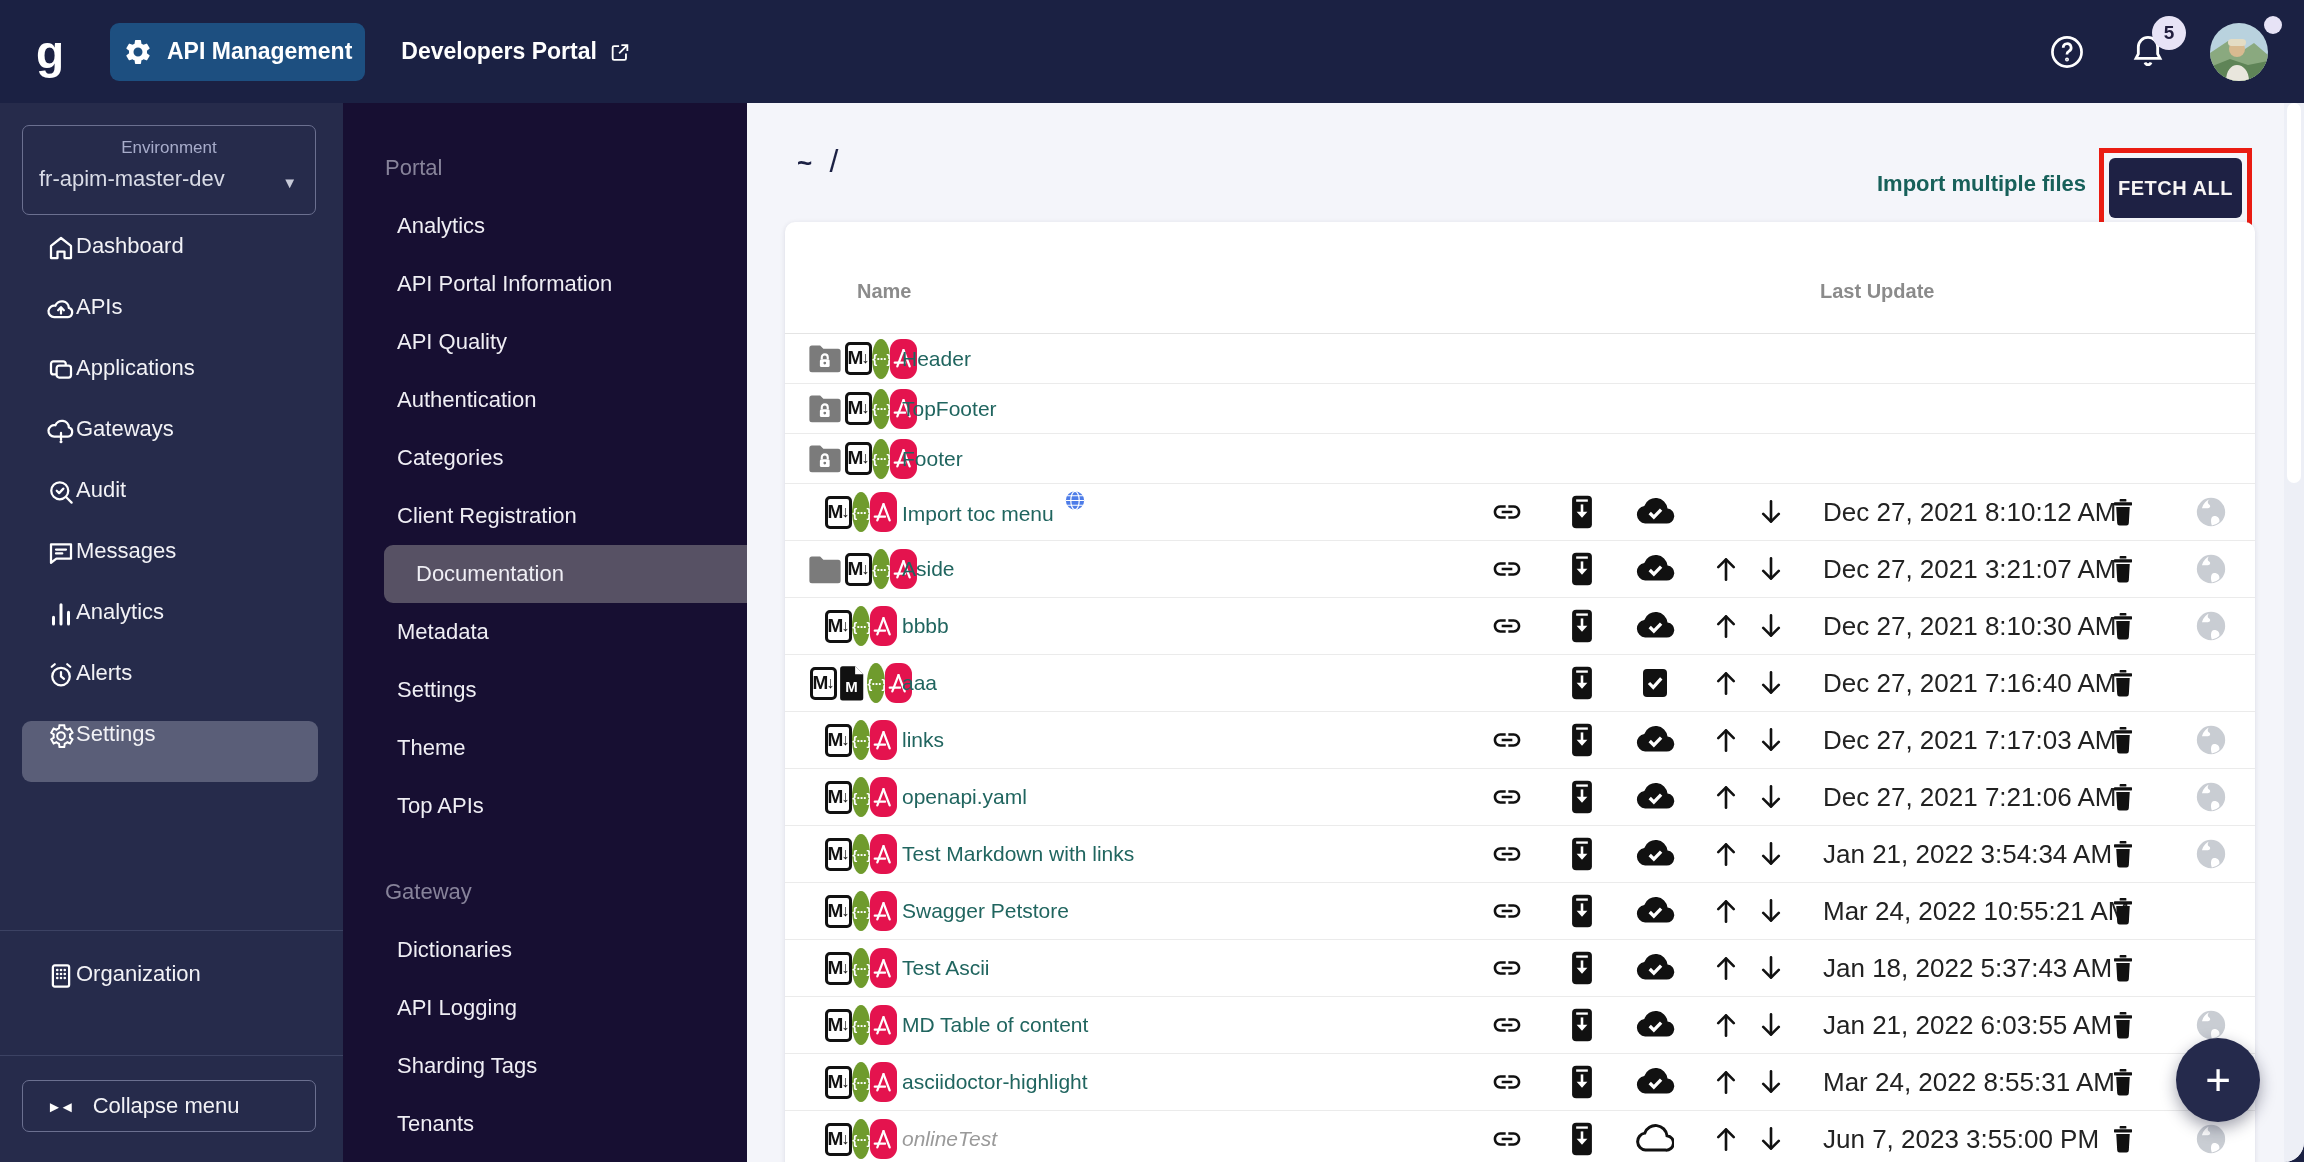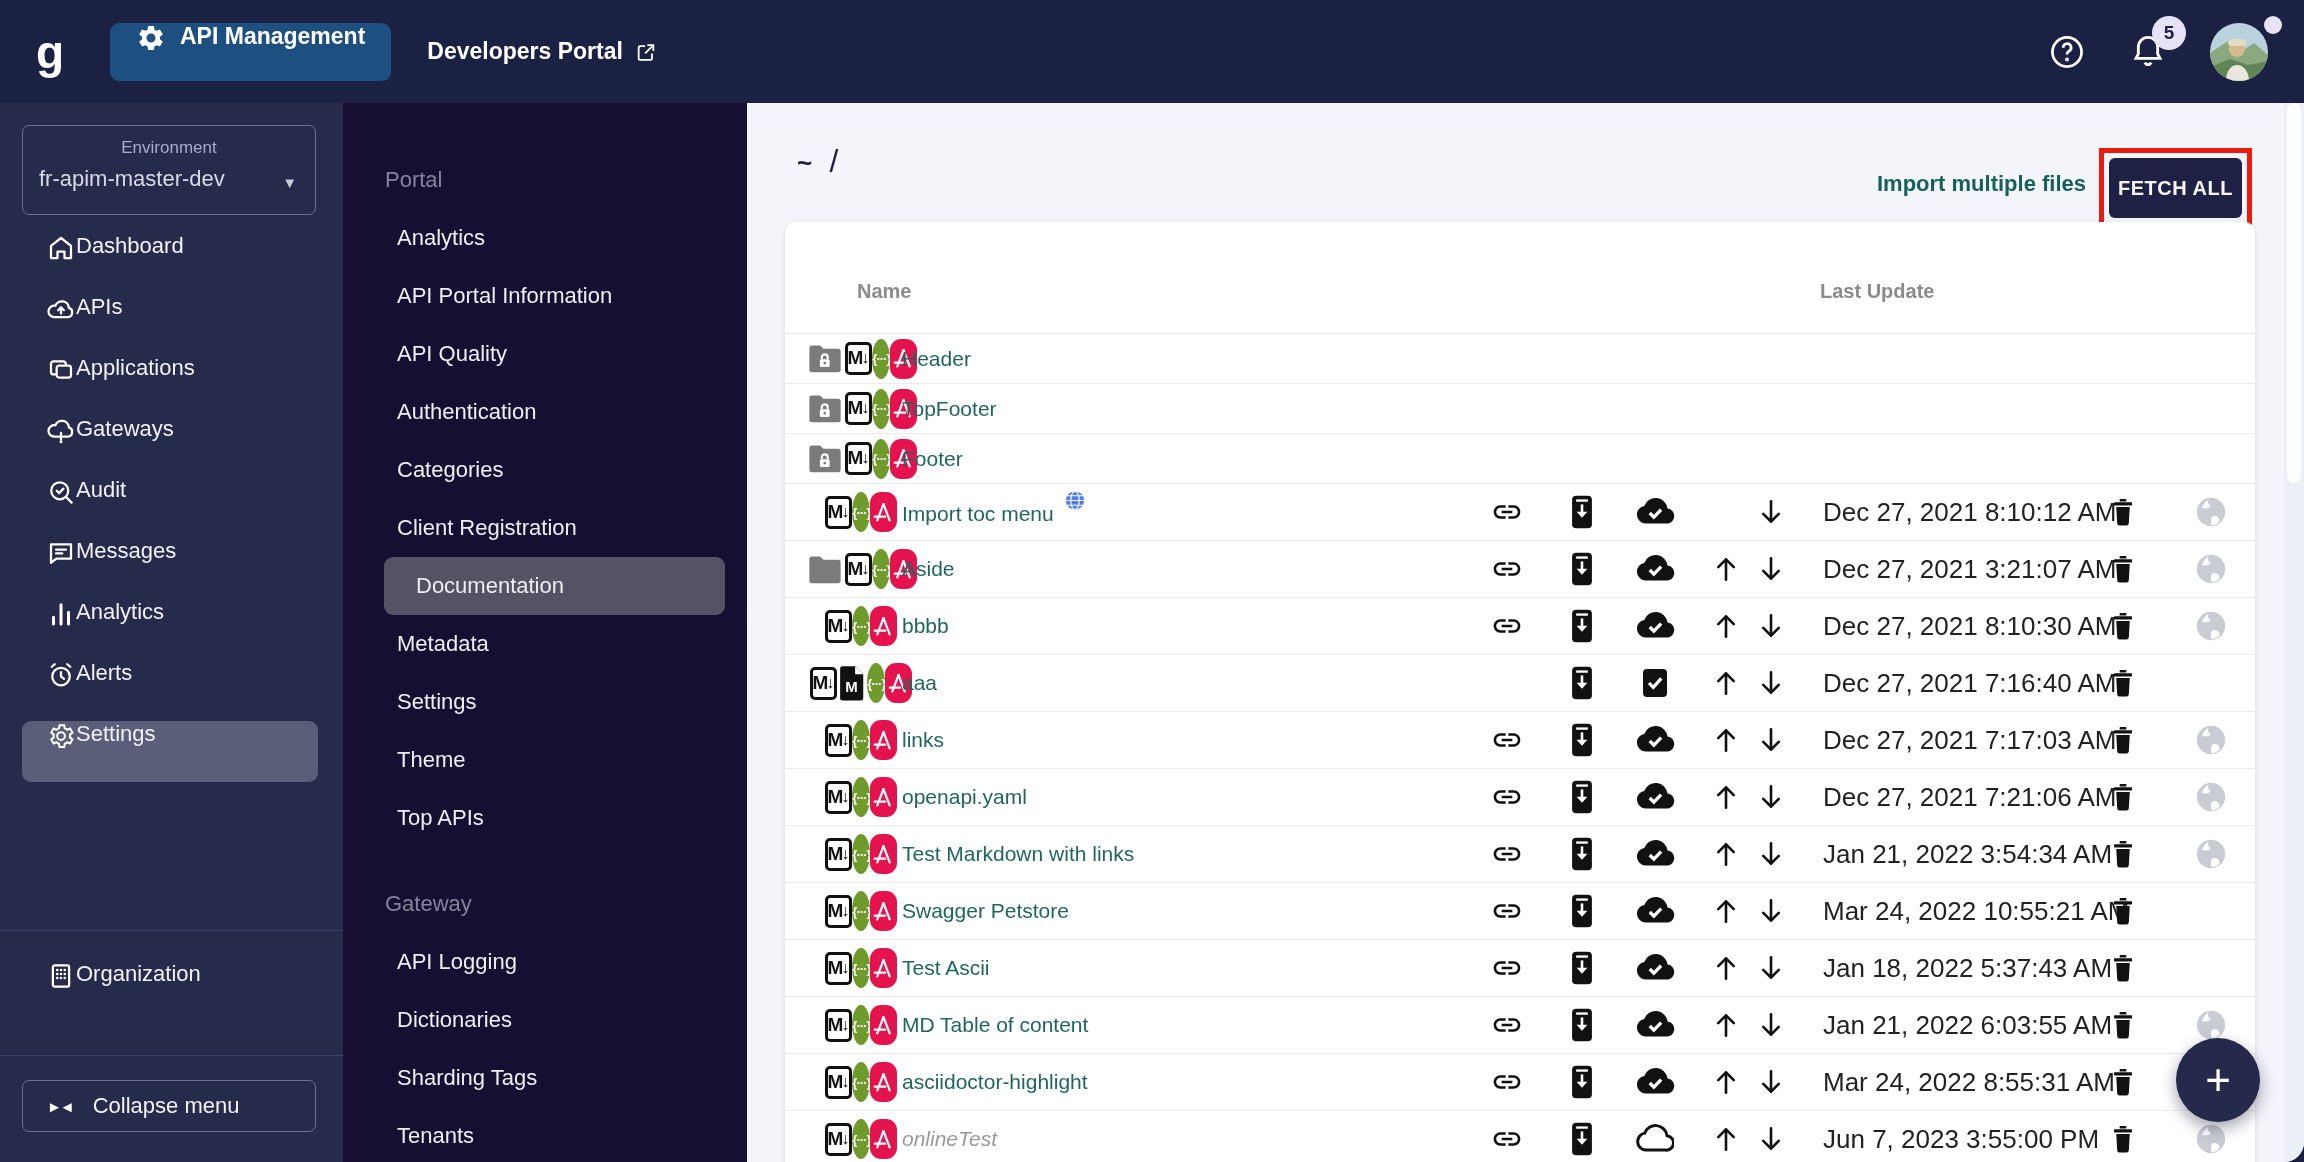--- a/index.html
+++ b/index.html
@@ -5,21 +5,21 @@
   html,body{margin:0;padding:0;}
   body{
     width:2304px;height:1162px;position:relative;overflow:hidden;
     background:#1b2143;
     font-family:"Liberation Sans","DejaVu Sans",sans-serif;
     -webkit-font-smoothing:antialiased;
   }
   
   .topbar{position:absolute;left:0;top:0;width:2304px;height:103px;background:#1b2143;display:flex;align-items:center;}
   .logo{width:72px;display:flex;justify-content:center;color:#fff;font-size:46px;font-weight:bold;line-height:1;margin-left:14px;}
-  .apim-btn{display:flex;gap:14px;background:#1d4f80;border-radius:9px;height:58px;padding:0 26px;margin-left:24px;color:#fff;font-size:23px;font-weight:bold;cursor:pointer;}
+  .apim-btn{display:flex;align-items:center;gap:14px;background:#1d4f80;border-radius:9px;height:58px;padding:0 13px;margin-left:24px;color:#fff;font-size:23px;font-weight:bold;cursor:pointer;}
   .portal-link{display:flex;align-items:center;gap:12px;color:#fff;font-size:23px;font-weight:bold;margin-left:36px;cursor:pointer;}
   .topbar-right{margin-left:auto;display:flex;align-items:center;gap:42px;margin-right:36px;}
   .icon-btn{position:relative;display:flex;align-items:center;cursor:pointer;}
   .badge{position:absolute;top:-16px;right:-18px;width:34px;height:34px;border-radius:50%;background:#e7e3f6;color:#211e3e;font-size:19px;font-weight:bold;display:flex;align-items:center;justify-content:center;}
   .avatar{position:relative;width:58px;height:58px;border-radius:50%;overflow:hidden;cursor:pointer;}
   .avatar-dot{position:absolute;top:16px;right:22px;width:18px;height:18px;border-radius:50%;background:#e7e3f6;}
   
   .sidebar{position:absolute;left:0;top:103px;width:343px;height:1059px;background:#262b4b;}
   .envbox{position:absolute;left:22px;top:22px;width:294px;height:90px;border:1px solid #6b7090;border-radius:7px;box-sizing:border-box;padding:12px 16px;cursor:pointer;}
   .env-label{color:#a7accA;font-size:17px;text-align:center;}
@@ -27,21 +27,21 @@
   .env-caret{position:absolute;right:18px;top:48px;color:#c7cad8;font-size:15px;}
   .nav-list{position:absolute;left:22px;top:130px;width:296px;}
   .nav-item{height:61px;display:flex;align-items:flex-start;padding-left:24px;color:#f2f2f6;font-size:22px;border-radius:9px;cursor:pointer;box-sizing:border-box;}
   .nav-item.selected{background:#5a5e78;}
   .nav-item .nico{width:30px;height:30px;display:flex;align-items:center;justify-content:center;}
   .side-divider{position:absolute;left:0;width:343px;height:1px;background:#3c4263;}
   .org-item{position:absolute;left:22px;top:858px;width:296px;}
   .collapse-btn{position:absolute;left:22px;top:977px;width:294px;height:52px;border:1px solid #6b7090;border-radius:7px;box-sizing:border-box;display:flex;align-items:center;gap:20px;padding-left:24px;color:#f2f2f6;font-size:22px;cursor:pointer;}
   .collapse-glyph{color:#fff;font-size:15px;letter-spacing:-2px;}
   
-  .subnav{position:absolute;left:343px;top:103px;width:404px;height:1059px;background:#170f32;box-sizing:border-box;padding-top:48px;}
+  .subnav{position:absolute;left:343px;top:103px;width:442px;height:1059px;background:#170f32;box-sizing:border-box;padding-top:36px;}
   .subnav-title{height:58px;display:flex;align-items:center;padding-left:42px;color:#87839a;font-size:22px;}
   .subnav-item{height:58px;display:flex;align-items:center;padding-left:32px;margin:0 22px;color:#efeef4;font-size:22px;border-radius:9px;cursor:pointer;}
   .subnav-item.selected{background:#575164;margin-left:41px;}
   .subnav-gap{height:28px;}
   
   .main{position:absolute;left:747px;top:103px;width:1557px;height:1059px;background:#f4f5fa;border-bottom-right-radius:20px;overflow:hidden;}
   .breadcrumb{position:absolute;left:50px;top:40px;color:#1c2144;font-size:26px;font-weight:bold;}
   .breadcrumb .slash{font-size:32px;font-weight:normal;margin-left:10px;}
   .import-link{position:absolute;left:1130px;top:68px;color:#17605a;font-size:22px;font-weight:bold;cursor:pointer;}
   .fetch-wrap{position:absolute;left:1352px;top:45px;width:153px;height:80px;border:5px solid #ea1c12;box-sizing:border-box;}
@@ -248,22 +248,22 @@
     <div class="subnav-item">Authentication</div>
     <div class="subnav-item">Categories</div>
     <div class="subnav-item">Client Registration</div>
     <div class="subnav-item selected">Documentation</div>
     <div class="subnav-item">Metadata</div>
     <div class="subnav-item">Settings</div>
     <div class="subnav-item">Theme</div>
     <div class="subnav-item">Top APIs</div>
     <div class="subnav-gap"></div>
     <div class="subnav-title">Gateway</div>
+    <div class="subnav-item">Dictionaries</div>
     <div class="subnav-item">API Logging</div>
-    <div class="subnav-item">Dictionaries</div>
     <div class="subnav-item">Sharding Tags</div>
     <div class="subnav-item">Tenants</div>
   </div>
 
 <div class="main">
   <div class="breadcrumb">
     <span>~</span>
     <span class="slash">/</span>
   </div>
   <div class="import-link">Import multiple files</div>

